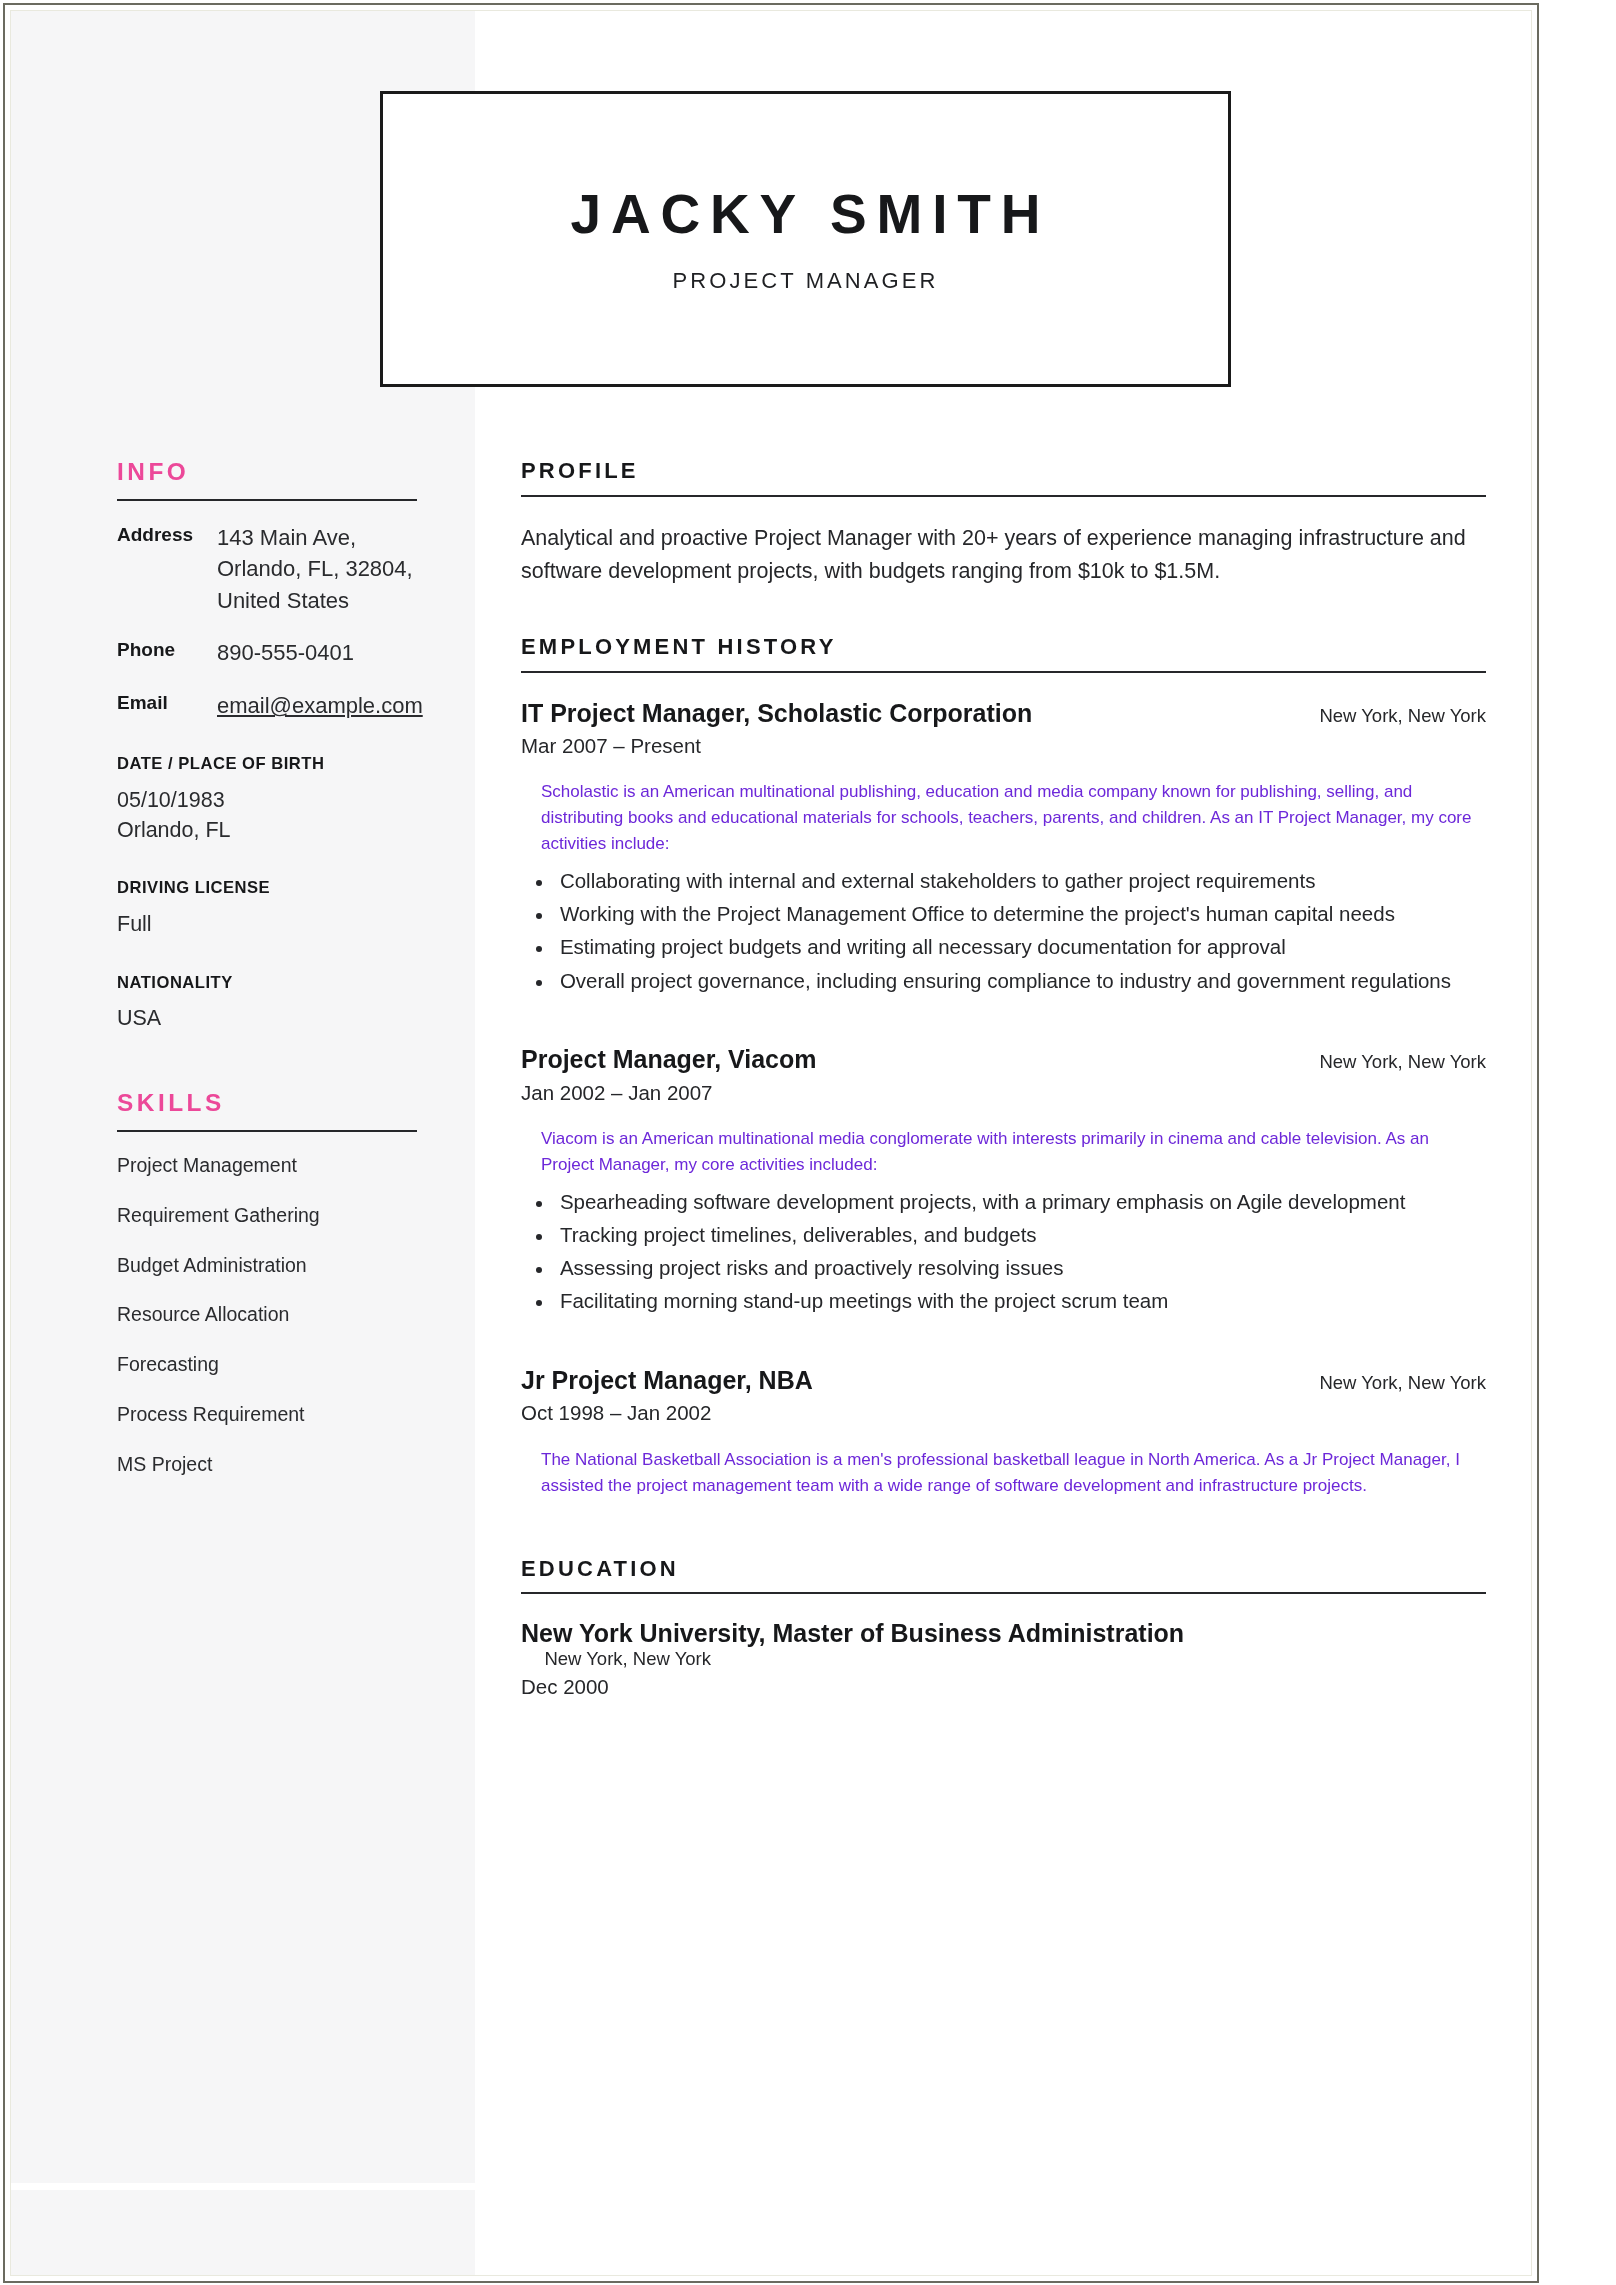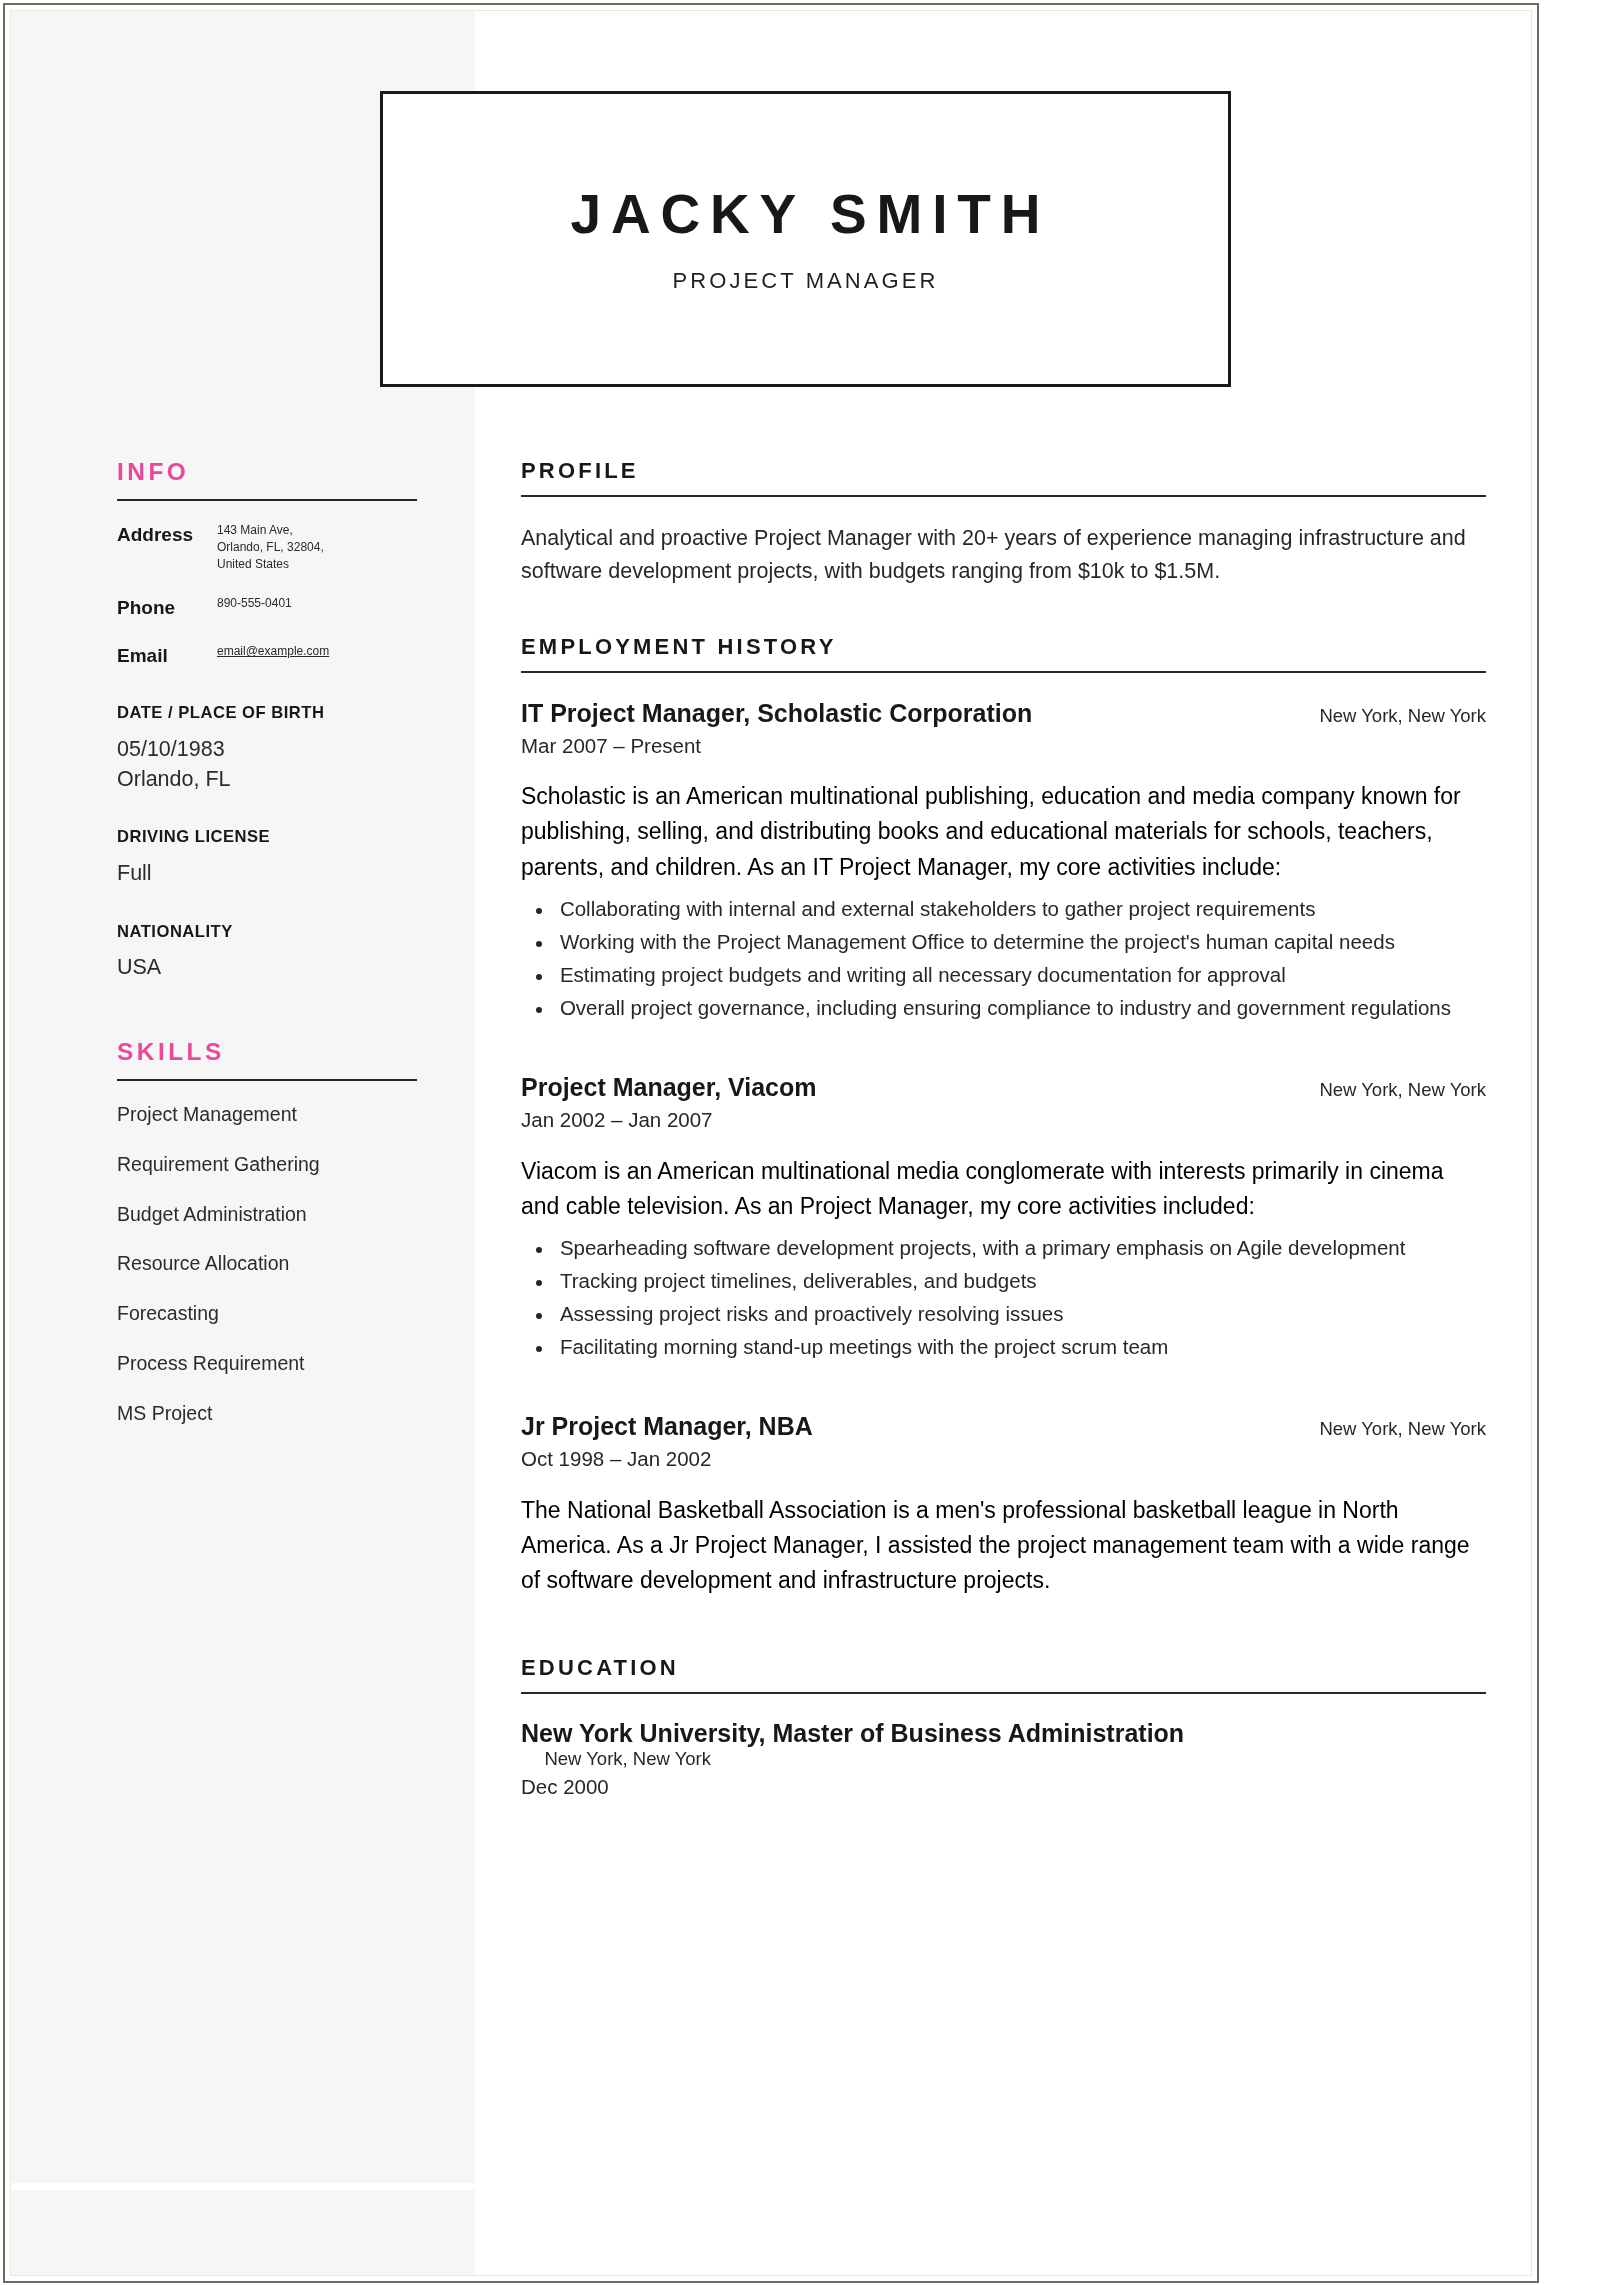--- a/index.html
+++ b/index.html
@@ -130,21 +130,21 @@
     line-height: 1.42;
   }
   .kv-key {
     width: 100px;
     flex: 0 0 100px;
     font-size: 19px;
     font-weight: 700;
     color: #17181a;
   }
   .kv-val {
-    font-size: 12px;
+    font-size: 22px;
     font-weight: 400;
     color: #2a2b2e;
   }
   .kv-val a {
     color: #2a2b2e;
     text-decoration: underline;
   }
 
   .block {
     margin-top: 33px;
@@ -221,24 +221,25 @@
     color: #26272a;
     white-space: nowrap;
     padding-left: 23.4px;
   }
   .job-dates {
     font-size: 20.5px;
     color: #26272a;
     margin-top: 4.9px;
   }
   .job-desc {
-    font-size: 23px;
+    font-size: 17px;
     line-height: 1.53;
-    color: #000000;
+    color: #6d28d9;
     margin-top: 21.5px;
+    margin-left: 20px;
   }
   ul.job-bullets {
     margin: 7.8px 0 0 0;
     padding-left: 33px;
     list-style: disc;
   }
   ul.job-bullets li {
     font-size: 20.5px;
     line-height: 1.52;
     color: #26272a;

